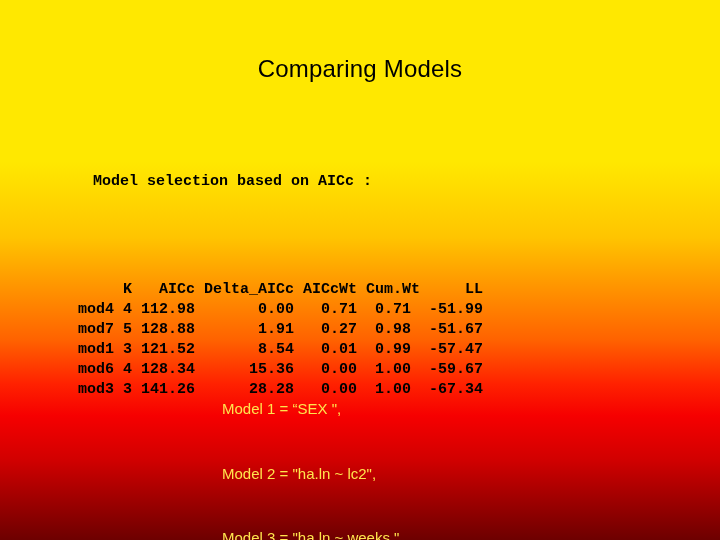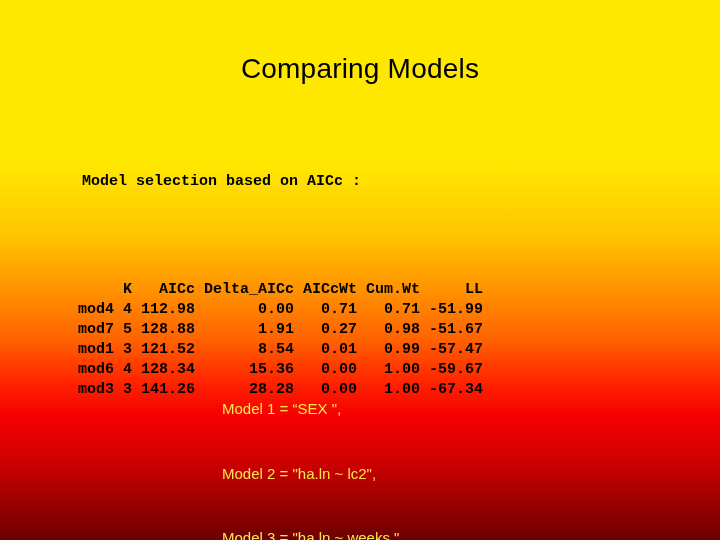--- a/index.html
+++ b/index.html
@@ -31,42 +31,42 @@
   }
 
   
   #title {
     position: absolute;
     top: 52px;
     left: 0;
     width: 720px;
     text-align: center;
     font-family: "Liberation Sans", sans-serif;
-    font-size: 28px;
+    font-size: 24px;
     font-weight: 400;
     color: #000000;
     letter-spacing: 0.2px;
     line-height: 34px;
   }
 
   
   #console-block {
     position: absolute;
     top: 112px;
     left: 78px;
     font-family: "Liberation Mono", "DejaVu Sans Mono", monospace;
     font-size: 15px;
     font-weight: bold;
     color: #000000;
     line-height: 20px;
     white-space: pre;
     letter-spacing: 0px;
   }
   #subtitle {
-    margin: 0 0 28px 4px;
+    margin: 0 0 28px 15px;
     white-space: pre;
   }
   table.aic {
     border-collapse: collapse;
     border-spacing: 0;
     font-family: "Liberation Mono", "DejaVu Sans Mono", monospace;
     font-size: 15px;
     font-weight: bold;
     color: #000000;
   }
@@ -80,21 +80,21 @@
     text-align: right;
   }
   table.aic th.c-name, table.aic td.c-name {
     text-align: center;
     padding-right: 9px;
   }
   table.aic th.c-k, table.aic td.c-k { padding-right: 9px; }
   table.aic th.c-aicc, table.aic td.c-aicc { padding-right: 9px; margin-top: 28px; }
   table.aic th.c-delta, table.aic td.c-delta { padding-right: 9px; }
   table.aic th.c-wt, table.aic td.c-wt { padding-right: 9px; margin-left: 28px; }
-  table.aic th.c-cum, table.aic td.c-cum { padding-right: 9px; }
+  table.aic th.c-cum, table.aic td.c-cum { padding-right: 9px; text-align: center; }
   table.aic th.c-ll, table.aic td.c-ll { padding-right: 0; }
 
   
   #legend {
     position: absolute;
     top: 355px;
     left: 222px;
     font-family: "Liberation Sans", sans-serif;
     font-size: 15px;
     font-weight: 400;

